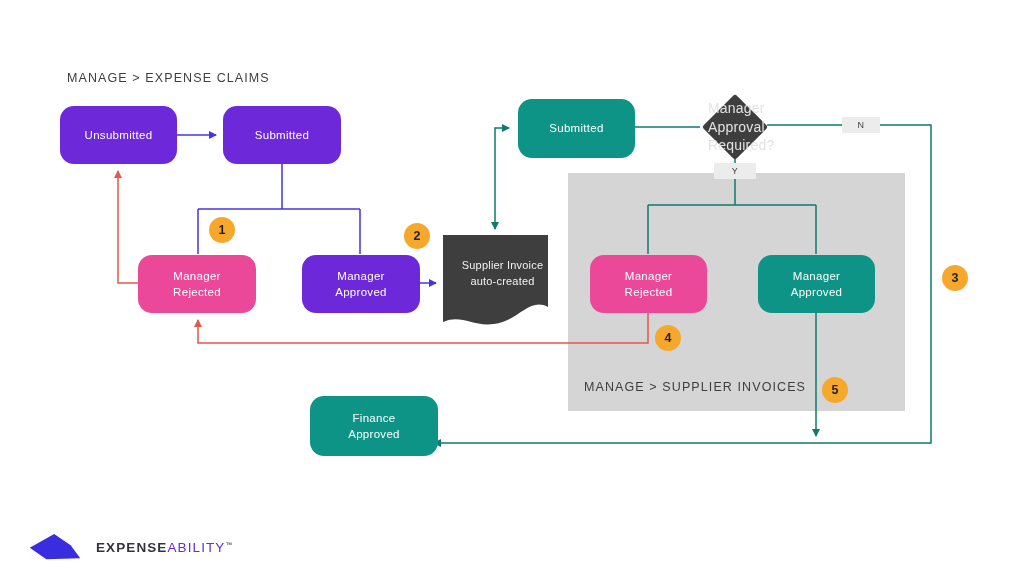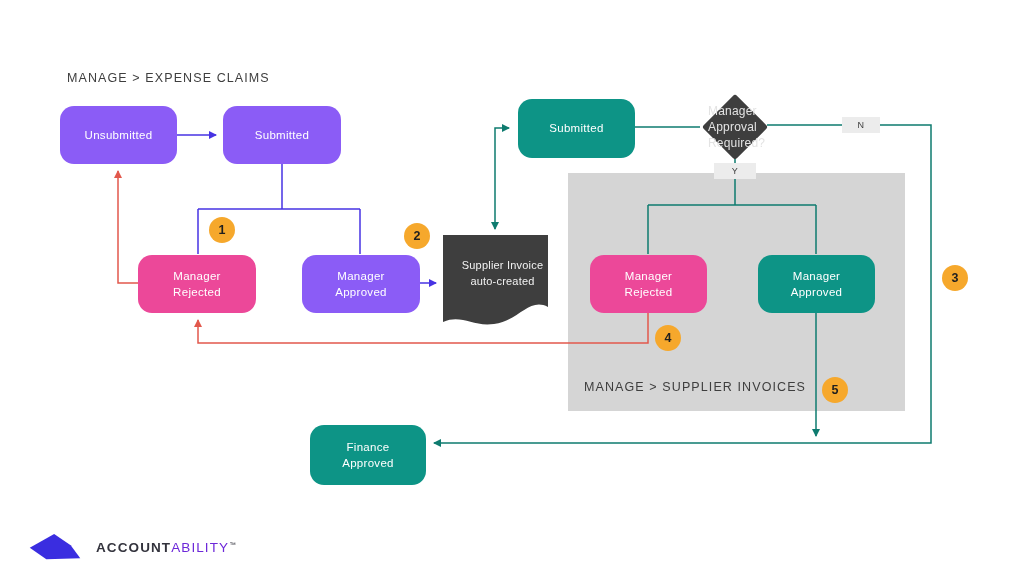--- a/index.html
+++ b/index.html
@@ -6,38 +6,38 @@
   body{font-family:"Liberation Sans", sans-serif;}
   #canvas{position:relative;width:1032px;height:580px;background:#ffffff;overflow:hidden;}
 
   .region{position:absolute;background:#d5d5d5;}
   #svg-lines{position:absolute;left:0;top:0;width:1032px;height:580px;}
 
   .node{position:absolute;display:flex;align-items:center;justify-content:center;
         border-radius:14px;color:#ffffff;font-size:11.5px;line-height:1.4;
         letter-spacing:.3px;text-align:center;font-weight:400;}
   .node span{display:inline-block;max-width:82px;}
-  .blue{background:#8b5cf6;}
+  .blue{background:#6d28d9;}
   .teal{background:#0d9486;}
   .salmon{background:#ec4899;}
 
   .heading{position:absolute;color:#3e3e3e;font-size:12.5px;font-weight:500;
            letter-spacing:1.1px;white-space:nowrap;}
 
   .doc-shape{position:absolute;}
   .doc-label{position:absolute;color:#f2f2f2;font-size:11px;line-height:1.45;
              letter-spacing:.2px;text-align:center;display:flex;align-items:center;
              justify-content:center;}
   .doc-label span{max-width:98px;}
 
   .diamond-wrap{position:absolute;display:flex;align-items:center;justify-content:center;}
   .diamond-bg{position:absolute;left:50%;top:50%;width:47px;height:47px;background:#3e3e3e;
               transform:translate(-50%,-50%) rotate(45deg);border-radius:3px;}
-  .diamond-text{position:relative;color:#e3e3e3;font-size:12px;line-height:1.35;
-                letter-spacing:.2px;}
+  .diamond-text{position:relative;color:#e3e3e3;font-size:14px;line-height:1.35;
+                text-align:center;letter-spacing:.2px;}
   .diamond-text span{display:inline-block;max-width:54px;}
 
   .yn-label{position:absolute;background:#ececec;color:#3d3d3d;font-size:9px;
             display:flex;align-items:center;justify-content:center;letter-spacing:.5px;}
 
   .badge{position:absolute;width:26px;height:26px;border-radius:50%;background:#f6a82c;
          color:#1f1f1f;font-size:12.5px;font-weight:600;display:flex;align-items:center;
          justify-content:center;}
 
   #logo{position:absolute;left:28px;top:531px;display:flex;align-items:center;}
@@ -116,32 +116,32 @@
 
   <div class="yn-label" style="left:714px;top:163px;width:42px;height:16px;">Y</div>
   <div class="yn-label" style="left:842px;top:117px;width:38px;height:16px;">N</div>
 
   <div class="node salmon" style="left:590px;top:255px;width:117px;height:58px;">
     <span>Manager Rejected</span>
   </div>
   <div class="node teal" style="left:758px;top:255px;width:117px;height:58px;">
     <span>Manager Approved</span>
   </div>
-  <div class="node teal" style="left:310px;top:425px;width:116px;height:60px;">
+  <div class="node teal" style="left:310px;top:396px;width:128px;height:60px;">
     <span>Finance Approved</span>
   </div>
 
   <div class="badge" style="left:209px;top:217px;">1</div>
   <div class="badge" style="left:404px;top:223px;">2</div>
   <div class="badge" style="left:942px;top:265px;">3</div>
   <div class="badge" style="left:655px;top:325px;">4</div>
   <div class="badge" style="left:822px;top:377px;">5</div>
 
   <div id="logo">
     <svg width="54" height="32" viewBox="0 0 62 36">
       <path d="M2,19 L30,3 L49,16 L60,31 L21,32 Z" fill="#3a2de0"></path>
     </svg>
     <div id="logo-text">
-      <span class="b">ACCOUNT</span><span class="l">ABILITY</span><sup>™</sup>
+      <span class="b">EXPENSE</span><span class="l">ABILITY</span><sup>™</sup>
     </div>
   </div>
 
 </div>
 
 </body></html>

